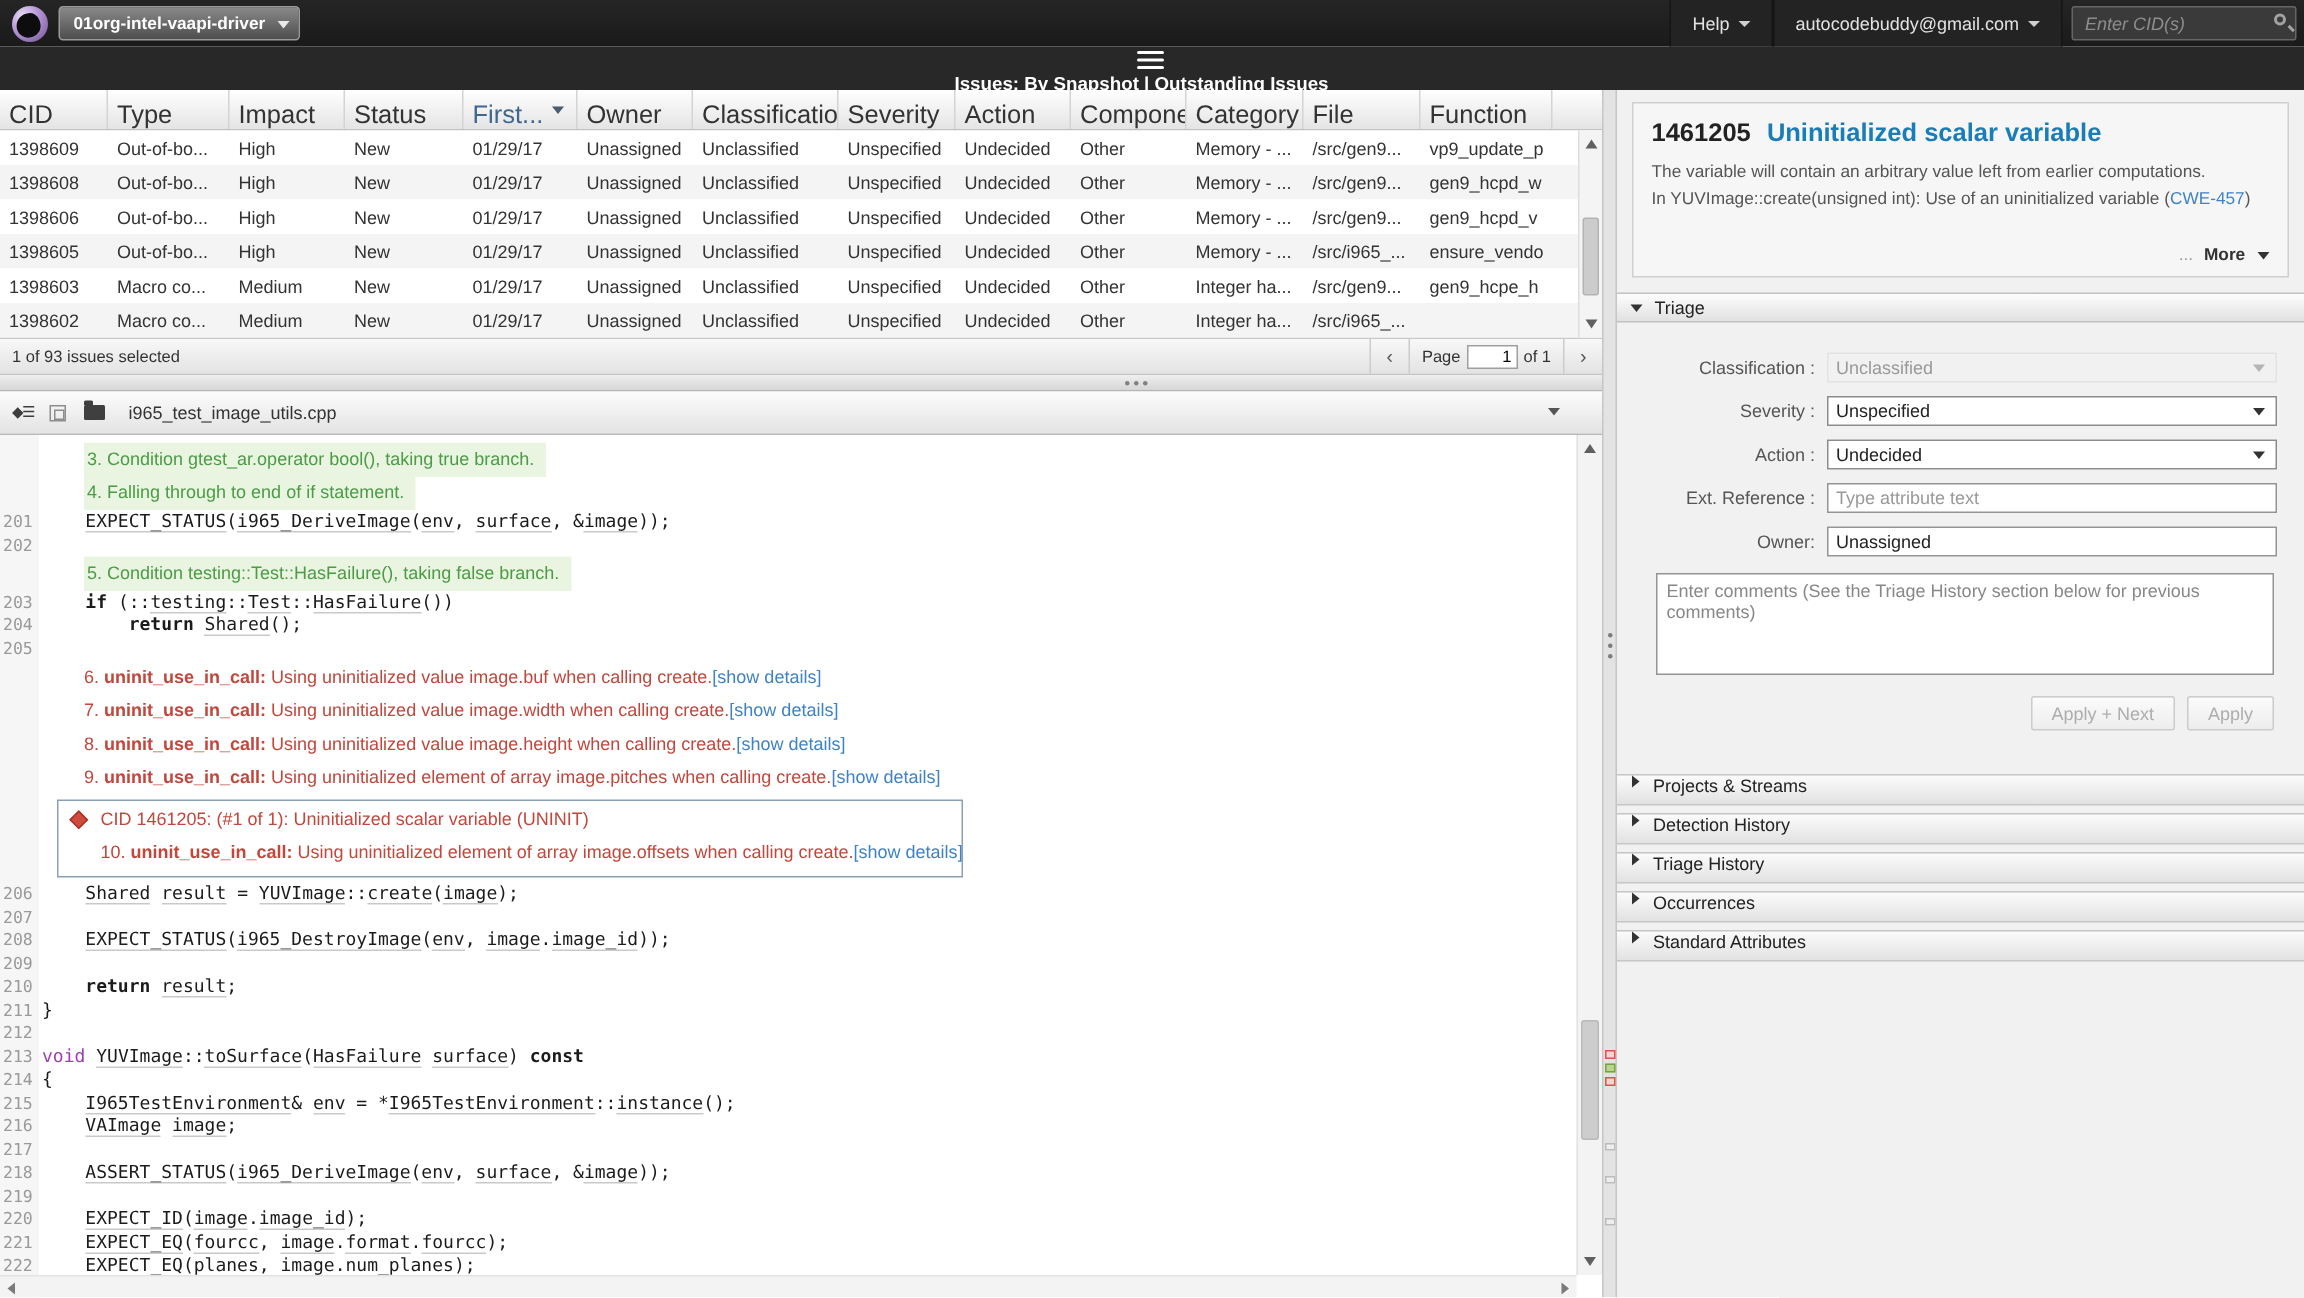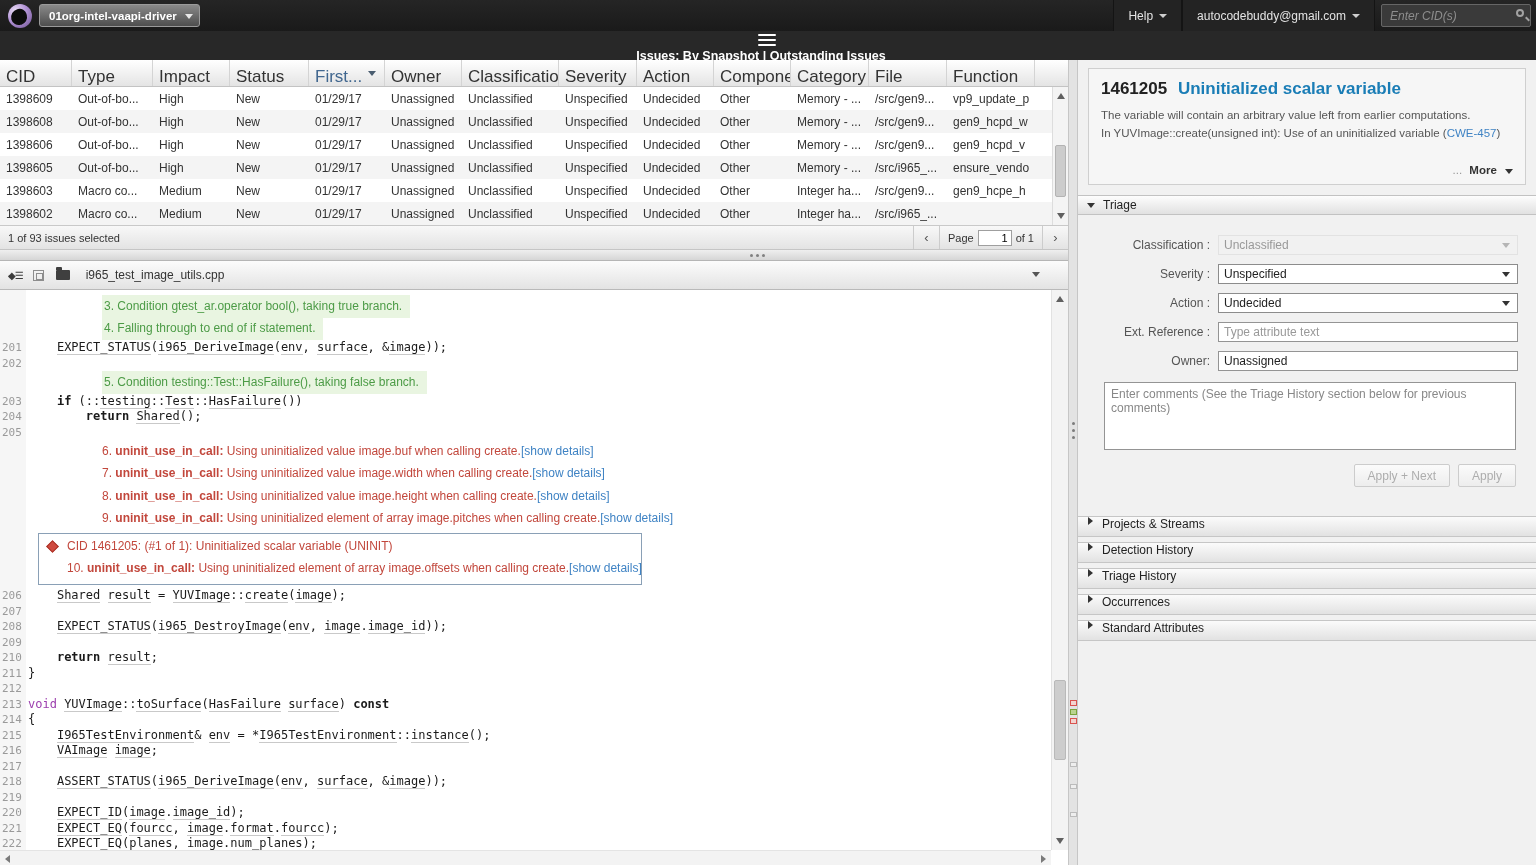--- a/index.html
+++ b/index.html
@@ -98,21 +98,21 @@
   .code-area { flex:1; position:relative; overflow:hidden;
     background:linear-gradient(to right, #f6f6f6 26px, #fff 26px); }
   .code-lines { position:absolute; left:0; top:5px; right:17px; bottom:15px; overflow:hidden;
     font-family:"DejaVu Sans Mono", monospace; font-size:12px; color:#1b1b1b; }
   .cline { display:flex; line-height:15.5px; white-space:pre; }
   .gut { width:26px; flex:none; padding-left:2px; font-size:11px; color:#9a9a9a; font-family:"DejaVu Sans Mono",monospace; }
   .lc { padding-left:2px; }
   .id { border-bottom:1px solid #c9c9c9; }
   .kw { font-weight:bold; }
   .kwt { color:#9c3fae; }
-  .ev-row { margin:0;gap:46px; }
+  .ev-row { margin:0; }
   .ev-row .lc { padding-left:30px; font-family:"Liberation Sans",sans-serif; }
   .evhl { display:inline-block; background:#e9f5e1; color:#4c9b46; font-size:12px; padding:3.5px 8px 3.5px 2px; }
   .eve { display:inline-block; color:#c2473c; font-size:12px; padding:3.5px 0; }
   .etag { font-weight:bold; }
   .showd { color:#3f83c4; }
   .cid-box { margin:3px 0 3px 12px; width:604px; border:1px solid #8aa0b6; background:#fff; padding:2px 6px 4px 6px;
     font-family:"Liberation Sans",sans-serif; }
   .cid-row { display:flex; align-items:center; padding:3px 0; }
   .diam { width:9px; height:9px; background:#cf4a3f; border:1px solid #a93226; transform:rotate(45deg);
     margin:0 10px 0 3px; flex:none; }

